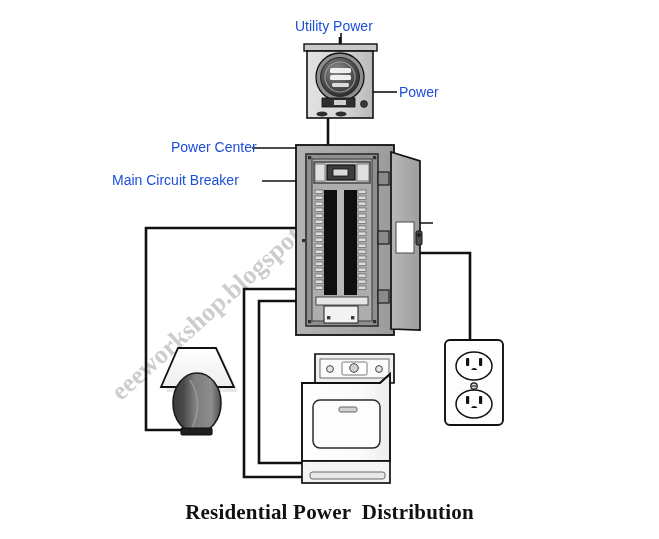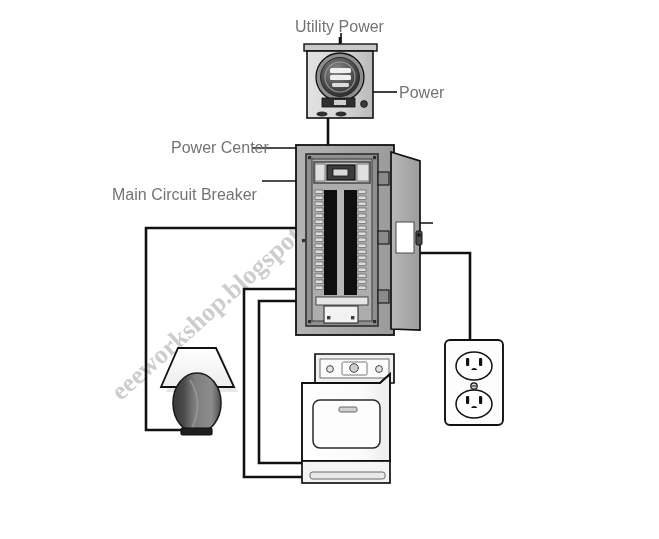--- a/index.html
+++ b/index.html
@@ -23,29 +23,29 @@
     position: absolute;
     left: 0;
     top: 0;
     width: 659px;
     height: 539px;
     display: block;
   }
   .lbl {
     position: absolute;
     font-family: "Liberation Sans", sans-serif;
-    font-size: 16px;
-    color: #737373;
+    font-size: 14px;
+    color: #1d4ed8;
     white-space: nowrap;
     line-height: 1;
   }
   #label-utility-power { left: 295px; top: 19px; }
   #label-meter        { left: 399px; top: 85px; }
   #label-load-center  { left: 171px; top: 140px; }
-  #label-main-breaker { left: 112px; top: 173px; margin-top: 14px; }
+  #label-main-breaker { left: 112px; top: 173px; }
   #label-branch       { left: 435px; top: 215px; }
   #figure-title {
     position: absolute;
     left: 0;
     top: 500px;
     width: 659px;
     text-align: center;
     font-family: "Liberation Serif", serif;
     font-weight: bold;
     font-size: 21px;
@@ -280,14 +280,15 @@
       <rect x="479" y="396" width="3.2" height="8" rx="1" fill="#111111"></rect>
       <path d="M471,408 a3.6,3.6 0 0 1 6.4,0 z" fill="#111111"></path>
     </g>
   </svg>
 
   <div class="lbl" id="label-utility-power">Utility Power</div>
   <div class="lbl" id="label-meter">Power</div>
   <div class="lbl" id="label-load-center">Power Center</div>
   <div class="lbl" id="label-main-breaker">Main Circuit Breaker</div>
 
+  <div id="figure-title">Residential Power  Distribution</div>
 
 </div>
 
 </body></html>

